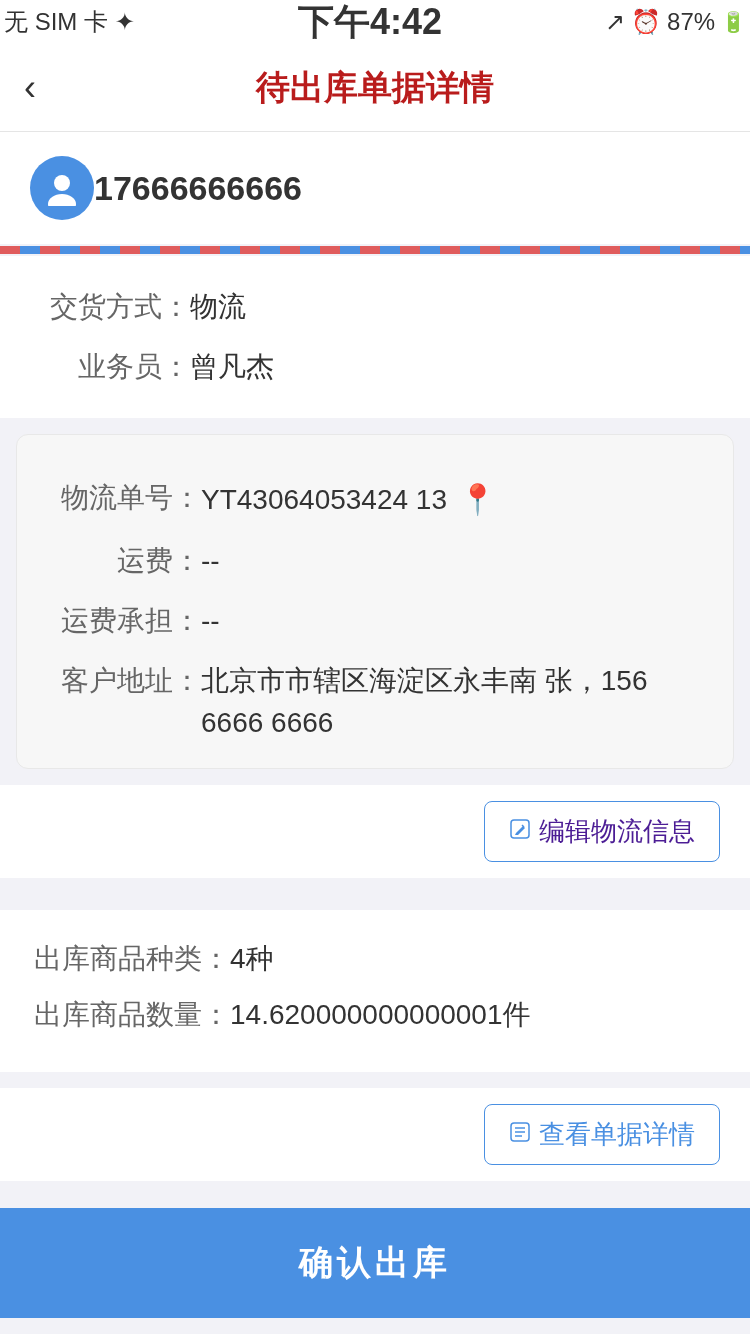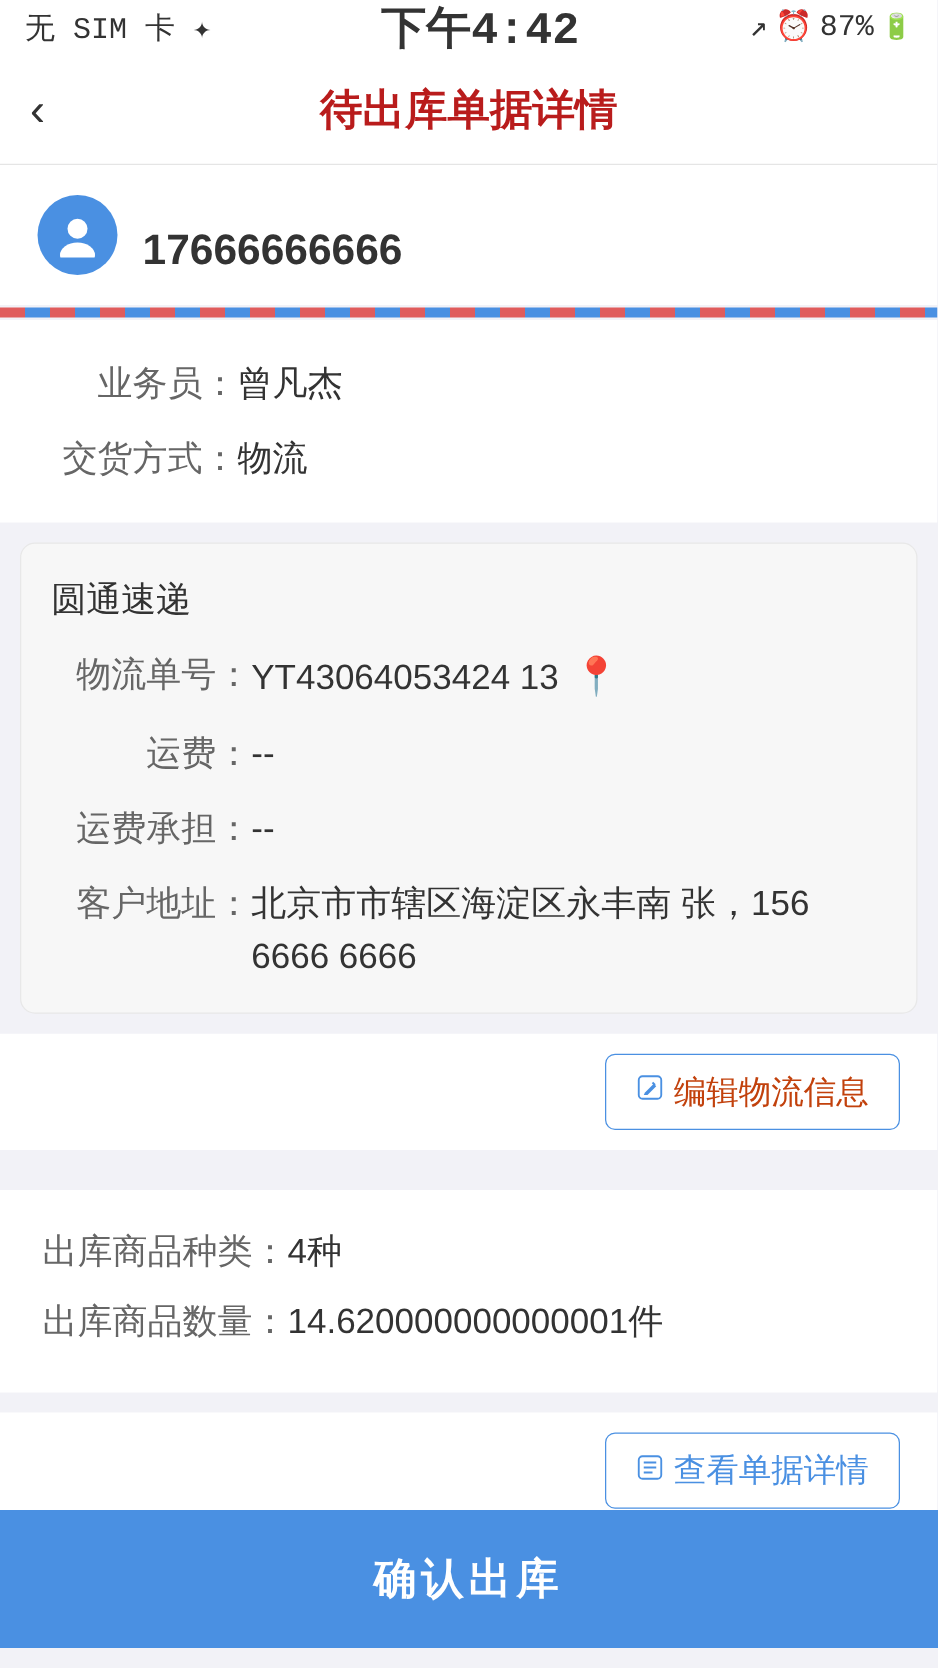--- a/index.html
+++ b/index.html
@@ -15,24 +15,23 @@
     }
 
     
     .status-bar {
       width: 750px;
       height: 44px;
       background: #fff;
       display: flex;
       align-items: center;
       justify-content: space-between;
-      padding: 0 20px;
+      padding: 0 4px;
       font-size: 24px;
       font-weight: 500;
-      font-family: Liberation Mono, monospace;
     }
     .status-left {
       display: flex;
       align-items: center;
       gap: 8px;
     }
     .status-center {
       font-size: 36px;
       font-weight: 600;
     }
@@ -65,22 +64,21 @@
       font-size: 34px;
       font-weight: 600;
       color: #b91c1c;
     }
 
     
     .customer-section {
       background: #fff;
       padding: 24px 30px;
       display: flex;
-      align-items: flex-end;
-      gap: 20px;
+      align-items: center;
       margin-bottom: 2px;
     }
     .customer-avatar {
       width: 64px;
       height: 64px;
       border-radius: 50%;
       background: #4a90e2;
       display: flex;
       align-items: center;
       justify-content: center;
@@ -177,21 +175,21 @@
       background: #fff;
       margin-bottom: 16px;
     }
     .edit-btn {
       display: flex;
       align-items: center;
       gap: 8px;
       border: 1.5px solid #4a90e2;
       border-radius: 8px;
       padding: 12px 24px;
-      color: #c2410c;
+      color: #4c1d95;
       font-size: 26px;
       background: #fff;
       cursor: pointer;
     }
 
     
     .goods-section {
       background: #fff;
       padding: 30px 30px 20px;
       margin-bottom: 16px;
@@ -289,32 +287,31 @@
         <ellipse cx="18" cy="34" rx="14" ry="10" fill="#fff"></ellipse>
       </svg>
     </div>
     <div class="customer-name">17666666666</div>
   </div>
 
   <div class="dashed-divider"></div>
 
   <div class="info-section">
     <div class="info-row">
+      <span class="info-label">交货方式：</span>
+      <span class="info-value">物流</span>
+    </div>
+    <div class="info-row">
       <span class="info-label">业务员：</span>
       <span class="info-value">曾凡杰</span>
     </div>
-    <div class="info-row">
-      <span class="info-label">交货方式：</span>
-      <span class="info-value">物流</span>
-    </div>
   </div>
 
   <div class="logistics-section">
     <div class="logistics-row">
-      <span class="logistics-value">圆通速递</span>
     </div>
     <div class="logistics-row">
       <span class="logistics-label">物流单号：</span>
       <span class="logistics-value">
         <span>YT43064053424 13</span>
         <span class="location-icon">📍</span>
       </span>
     </div>
     <div class="logistics-row">
       <span class="logistics-label">运费：</span>

